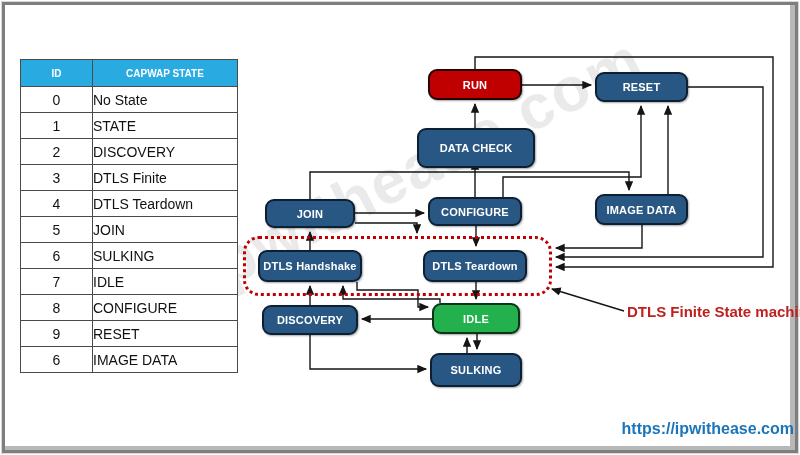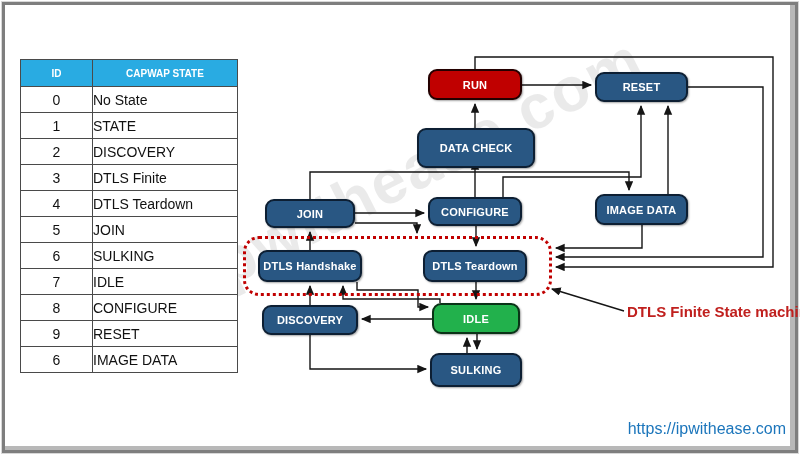--- a/index.html
+++ b/index.html
@@ -26,21 +26,21 @@
     display:flex;align-items:center;justify-content:center;letter-spacing:.2px;
     box-shadow:1px 1px 2px rgba(0,0,0,.35);}
   .node.red{background:#c00000;border-color:#240000;}
   .node.green{background:#22b14c;border-color:#0a3317;}
 
   .dtls-box{position:absolute;left:243px;top:236px;width:309px;height:60px;
     border:3px dotted #c00000;border-radius:16px;box-sizing:border-box;}
 
   .fsm-label{position:absolute;left:627px;top:303px;font-size:15px;font-weight:bold;
     color:#c0201e;white-space:nowrap;}
-  .site-url{position:absolute;right:14px;top:420px;font-size:16px;font-weight:normal;
+  .site-url{position:absolute;right:6px;top:420px;font-size:16px;font-weight:bold;
     color:#1b75bb;white-space:nowrap;}
 
   svg.wires{position:absolute;left:0;top:0;pointer-events:none;}
   svg.wires polyline{fill:none;stroke:#151515;stroke-width:1.4;}
 </style>
 </head>
 <body>
 
 <div id="stage">
   <div id="frame"></div>

